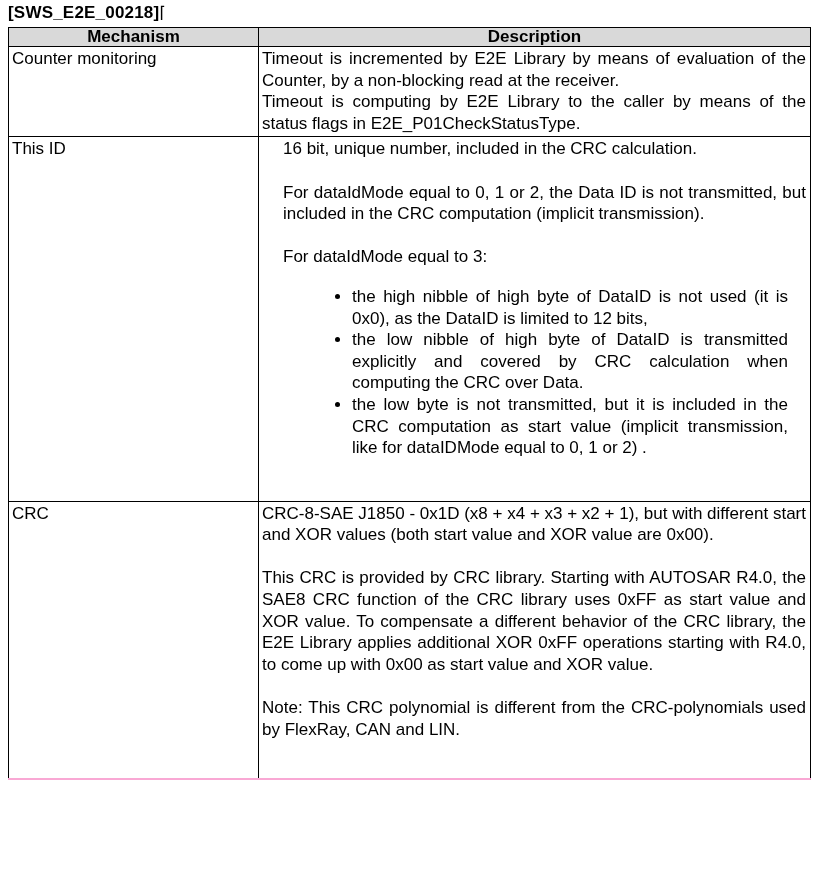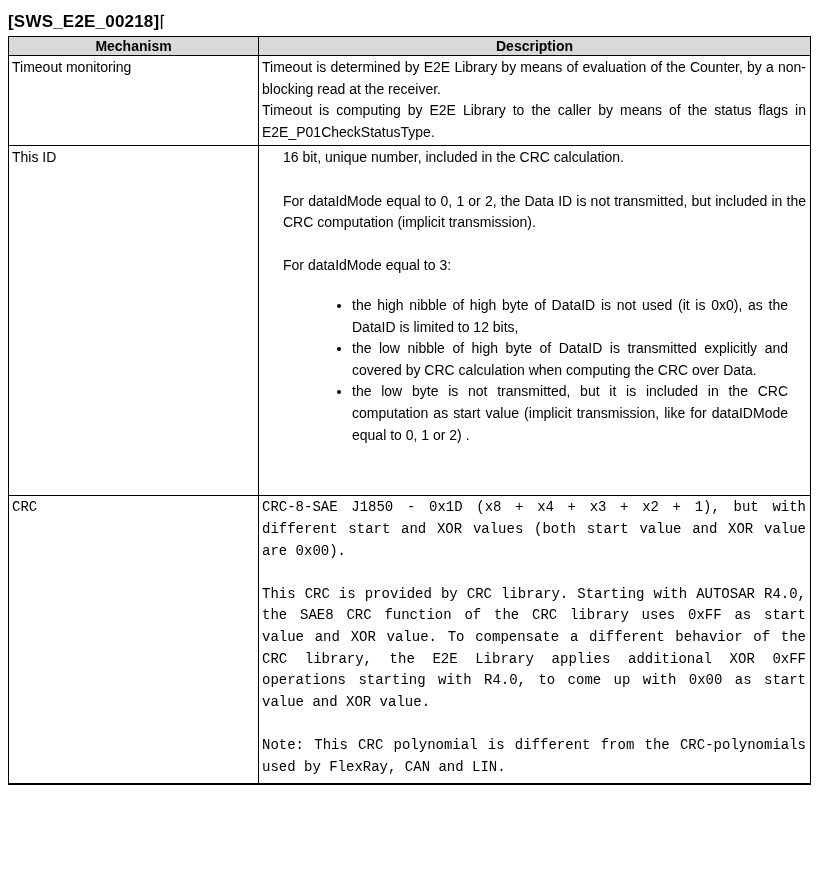--- a/index.html
+++ b/index.html
@@ -14,53 +14,53 @@
     height: 872px;
     box-sizing: border-box;
     padding: 2px 15px 0 8px;
     overflow: hidden;
     background: #ffffff;
   }
   .doc-title {
     font-size: 17px;
     font-weight: bold;
     line-height: 22px;
-    margin: 9px 0 3px 0;
+    margin: 0 0 3px 0;
     letter-spacing: 0.2px;
   }
   .title-mark {
     font-weight: 400;
     font-size: 16px;
   }
   table.spec-table {
     border-collapse: collapse;
     width: 802px;
     table-layout: fixed;
   }
   .spec-table col.c-mech { width: 250px; }
   .spec-table col.c-desc { width: 552px; }
   .spec-table th, .spec-table td {
     border: 1px solid #000000;
-    font-size: 14px;
+    font-size: 17px;
     box-sizing: border-box;
   }
   .spec-table th {
     background: #d9d9d9;
     font-weight: bold;
     text-align: center;
     height: 19px;
     padding: 0 2px;
     line-height: 18px;
   }
   .spec-table td {
     vertical-align: top;
     padding: 1px 4px 2px 3px;
     line-height: 21.6px;
   }
-  .spec-table tr:last-child td { border-bottom: 2px solid #000000; font-family: Liberation Mono, monospace; }
+  .spec-table tr:last-child td { border-bottom: 2px solid #f9a8d4; }
   .p {
     margin: 0;
     text-align: justify;
   }
   .gap { margin-top: 21.6px; }
   ul.blist {
     margin: 18px;
     padding-left: 51px;
   }
   ul.blist li {
@@ -83,23 +83,23 @@
         <col class="c-desc">
       </colgroup>
     <tbody>
         <tr>
       <th>Mechanism</th>
       <th>Description</th>
     </tr>
 
 
     <tr>
-      <td height="84">Timeout monitoring</td>
+      <td height="84">Counter monitoring</td>
       <td>
-        <p class="p">Timeout is determined by E2E Library by means of evaluation of the Counter, by a non-blocking read at the receiver.</p>
+        <p class="p">Timeout is incremented by E2E Library by means of evaluation of the Counter, by a non-blocking read at the receiver.</p>
         <p class="p">Timeout is computing by E2E Library to the caller by means of the status flags in E2E_P01CheckStatusType.</p>
       </td>
     </tr>
 
     <tr>
       <td height="350">This ID</td>
       <td class="pad-bottom-lg">
         <p class="p">16 bit, unique number, included in the CRC calculation.</p>
         <p class="p gap">For dataIdMode equal to 0, 1 or 2, the Data ID is not transmitted, but included in the CRC computation (implicit transmission).</p>
         <p class="p gap">For dataIdMode equal to 3:</p>

